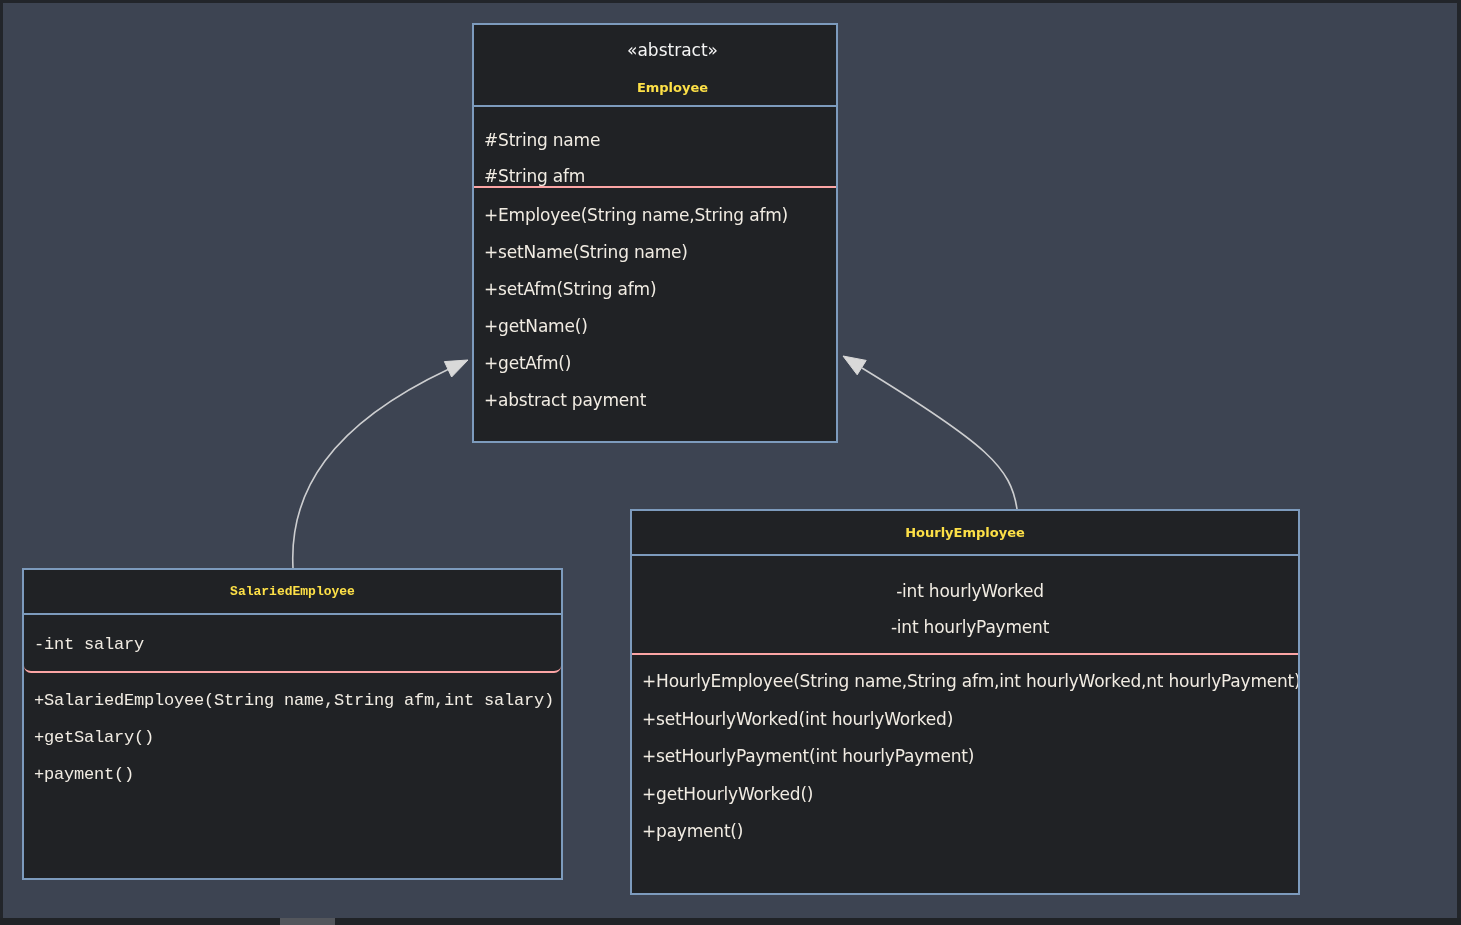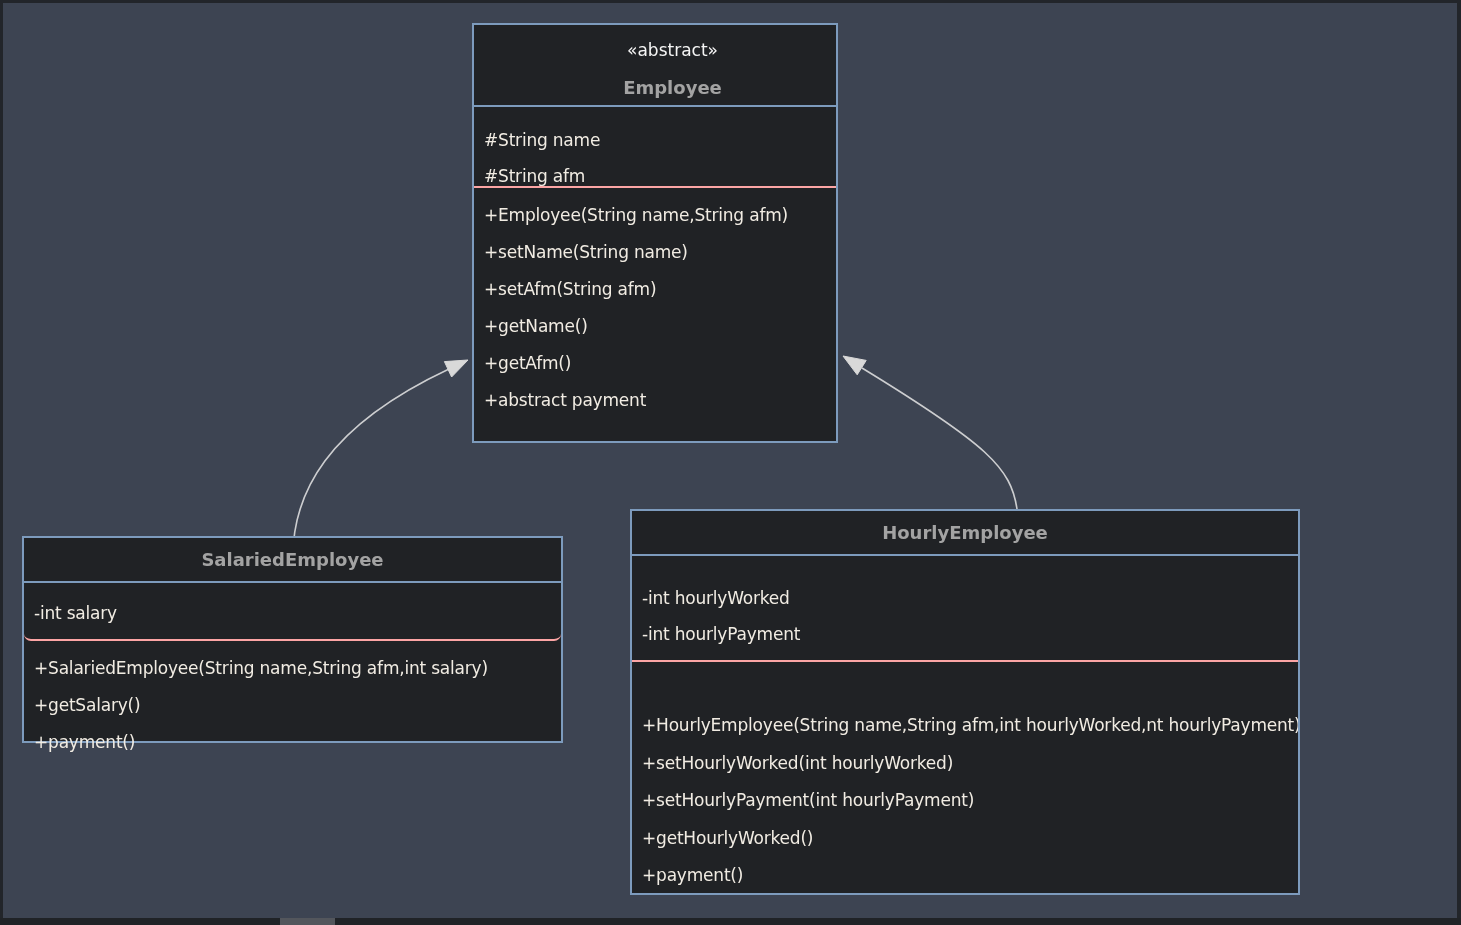--- a/index.html
+++ b/index.html
@@ -38,23 +38,23 @@
     text-align: center;
     border-bottom: 2px solid #7d9bbd;
     box-sizing: content-box;
     overflow: hidden;
   }
   .uml-stereotype {
     color: #f5f5f5;
     font-weight: 400;
   }
   .uml-title {
-    color: #a3a3a3;
+    color: #fde047;
     font-weight: bold;
-    font-size: 18px;
+    font-size: 13px;
   }
   .uml-fields {
     border-bottom: 2px solid #fca5a5;
     box-sizing: content-box;
     overflow: hidden;
   }
   .uml-methods { box-sizing: content-box; overflow: hidden; }
   .uml-line {
     padding-left: 10px;
     white-space: nowrap;
@@ -65,35 +65,35 @@
   #cls-employee { left: 472px; top: 23px; width: 366px; height: 420px; }
   #cls-employee .uml-header { height: 80px; padding-top: 7px; box-sizing: border-box; height: 82px; }
   #cls-employee .uml-header div { line-height: 37px; padding-left: 35px; }
   #cls-employee .uml-fields { height: 96px; padding-top: 15px; box-sizing: border-box; height: 96px; padding-top: 0; }
   #cls-employee .uml-fields { padding-top: 15px; height: 81px; }
   #cls-employee .uml-fields .uml-line { line-height: 36px; }
   #cls-employee .uml-methods { padding-top: 9px; }
   #cls-employee .uml-methods .uml-line { line-height: 37px; }
 
   
-  #cls-salaried { left: 22px; top: 536px; width: 541px; height: 207px; }
+  #cls-salaried { left: 22px; top: 568px; width: 541px; height: 312px; font-family: Liberation Mono, monospace; }
   #cls-salaried .uml-header { height: 43px; }
   #cls-salaried .uml-header .uml-title { line-height: 43px; }
   #cls-salaried .uml-fields { padding-top: 12px; height: 44px; border-radius: 7px; }
   #cls-salaried .uml-fields .uml-line { line-height: 36px; }
   #cls-salaried .uml-methods { padding-top: 9px; }
   #cls-salaried .uml-methods .uml-line { line-height: 37px; }
 
   
   #cls-hourly { left: 630px; top: 509px; width: 670px; height: 386px; }
   #cls-hourly .uml-header { height: 43px; }
   #cls-hourly .uml-header .uml-title { line-height: 43px; }
-  #cls-hourly .uml-fields { padding-top: 24px; height: 80px; }
+  #cls-hourly .uml-fields { padding-top: 17px; height: 80px; text-align: center; }
   #cls-hourly .uml-fields .uml-line { line-height: 36px; }
-  #cls-hourly .uml-methods { padding-top: 8px; margin-top: 37px; }
+  #cls-hourly .uml-methods { padding-top: 8px; }
   #cls-hourly .uml-methods .uml-line { line-height: 37.5px; }
 
   .arrow-layer {
     position: absolute;
     inset: 0;
     pointer-events: none;
   }
 </style>
 </head>
 <body>

